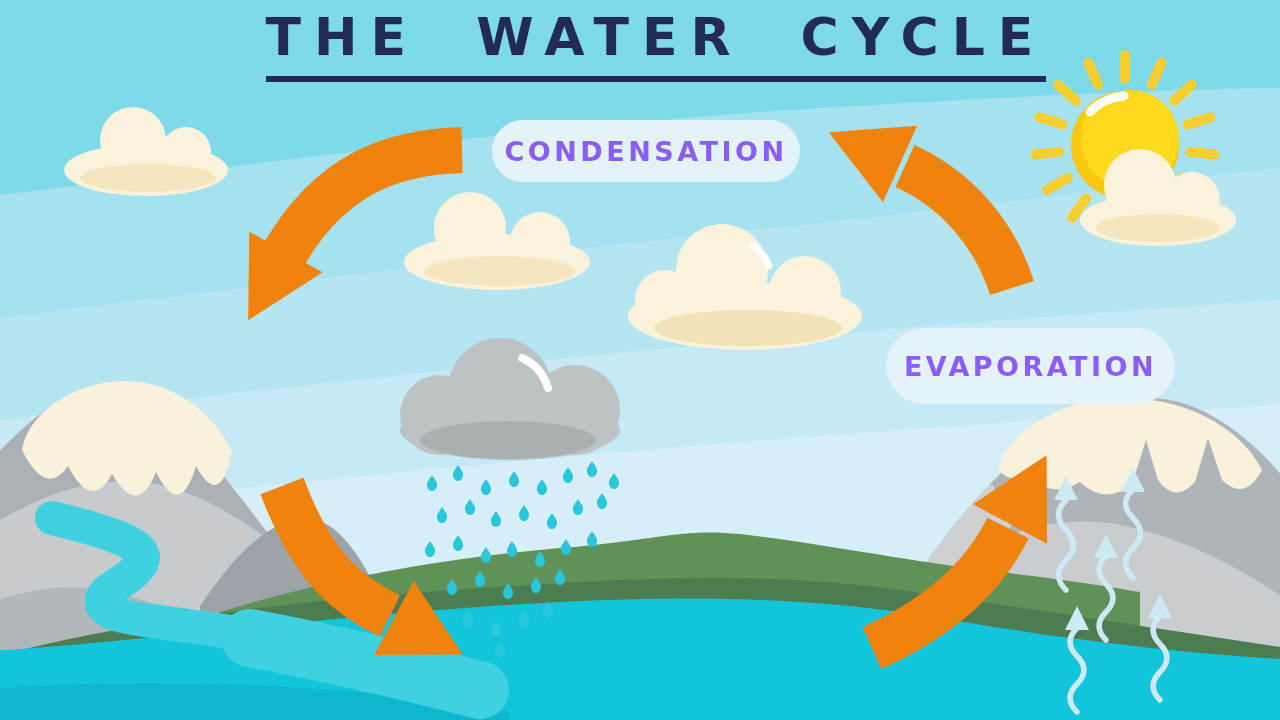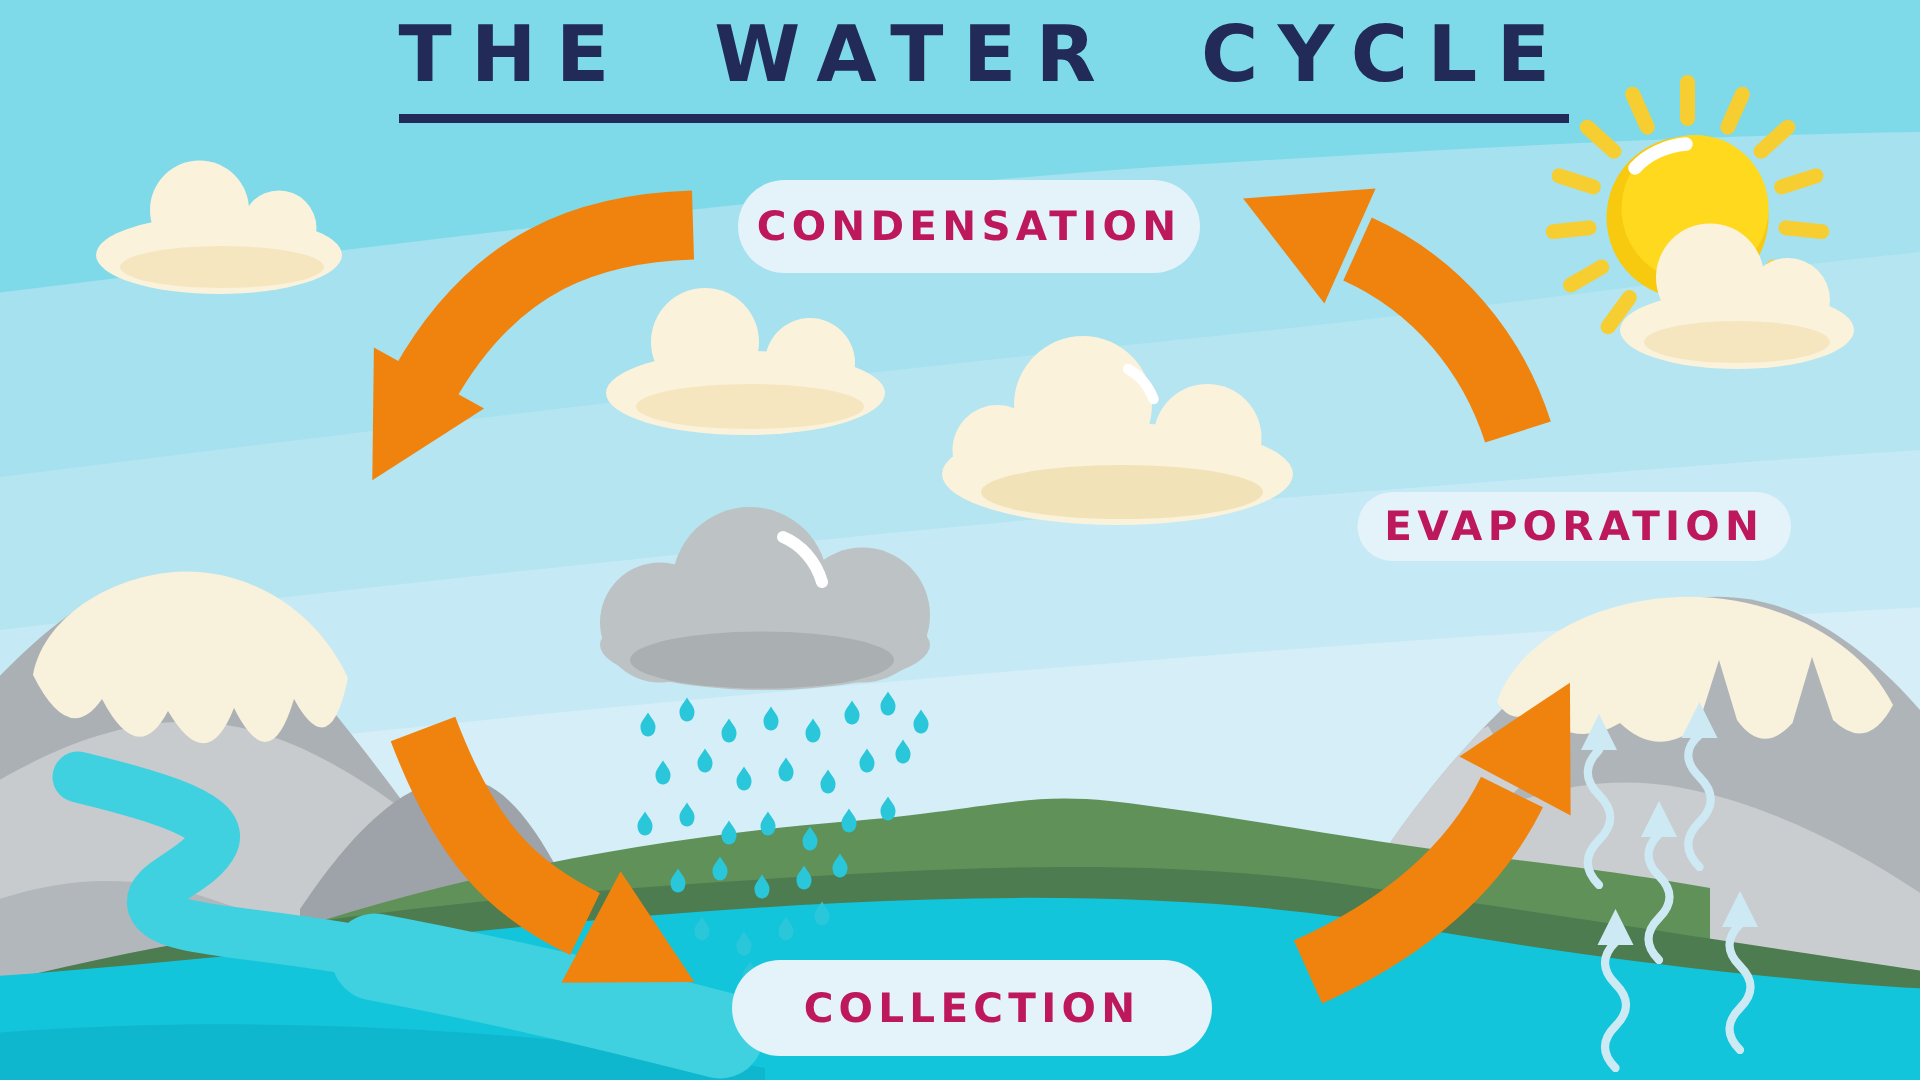--- a/index.html
+++ b/index.html
@@ -12,25 +12,25 @@
     position:absolute;left:16px;top:6px;width:1280px;text-align:center;z-index:5;
   }
   .title{
     display:inline-block;color:#222A57;font-size:52px;font-weight:700;
     letter-spacing:13px;word-spacing:26px;white-space:nowrap;
     padding-bottom:8px;border-bottom:6px solid #222A57;line-height:1.2;
   }
   .pill{
     position:absolute;z-index:6;background:#E4F2FA;border-radius:999px;
     display:flex;align-items:center;justify-content:center;
-    color:#be185d;font-weight:700;font-size:27px;letter-spacing:3.5px;white-space:nowrap;
+    color:#8b5cf6;font-weight:700;font-size:27px;letter-spacing:3.5px;white-space:nowrap;
   }
   .pill-condensation{left:492px;top:120px;width:308px;height:62px;}
   .pill-precipitation{left:103px;top:328px;width:315px;height:64px;}
-  .pill-evaporation{left:905px;top:328px;width:289px;height:46px;}
+  .pill-evaporation{left:886px;top:328px;width:289px;height:76px;}
   .pill-collection{left:488px;top:640px;width:320px;height:64px;}
 </style>
 </head>
 <body>
 
 <div class="canvas">
 
   <svg class="scene" viewBox="0 0 1280 720" width="1280" height="720">
     <defs>
       <path id="drop" d="M0,-7 C2.5,-3 5,-0.5 5,2.5 C5,6.5 2.8,9 0,9 C-2.8,9 -5,6.5 -5,2.5 C-5,-0.5 -2.5,-3 0,-7 Z"></path>
@@ -215,17 +215,14 @@
   <div class="title-wrap">
     <div class="title">THE WATER CYCLE</div>
   </div>
 
   <div class="pill pill-condensation">
     <span>CONDENSATION</span>
   </div>
   <div class="pill pill-evaporation">
     <span>EVAPORATION</span>
   </div>
-  <div class="pill pill-collection">
-    <span>COLLECTION</span>
-  </div>
 
 </div>
 
 </body></html>

